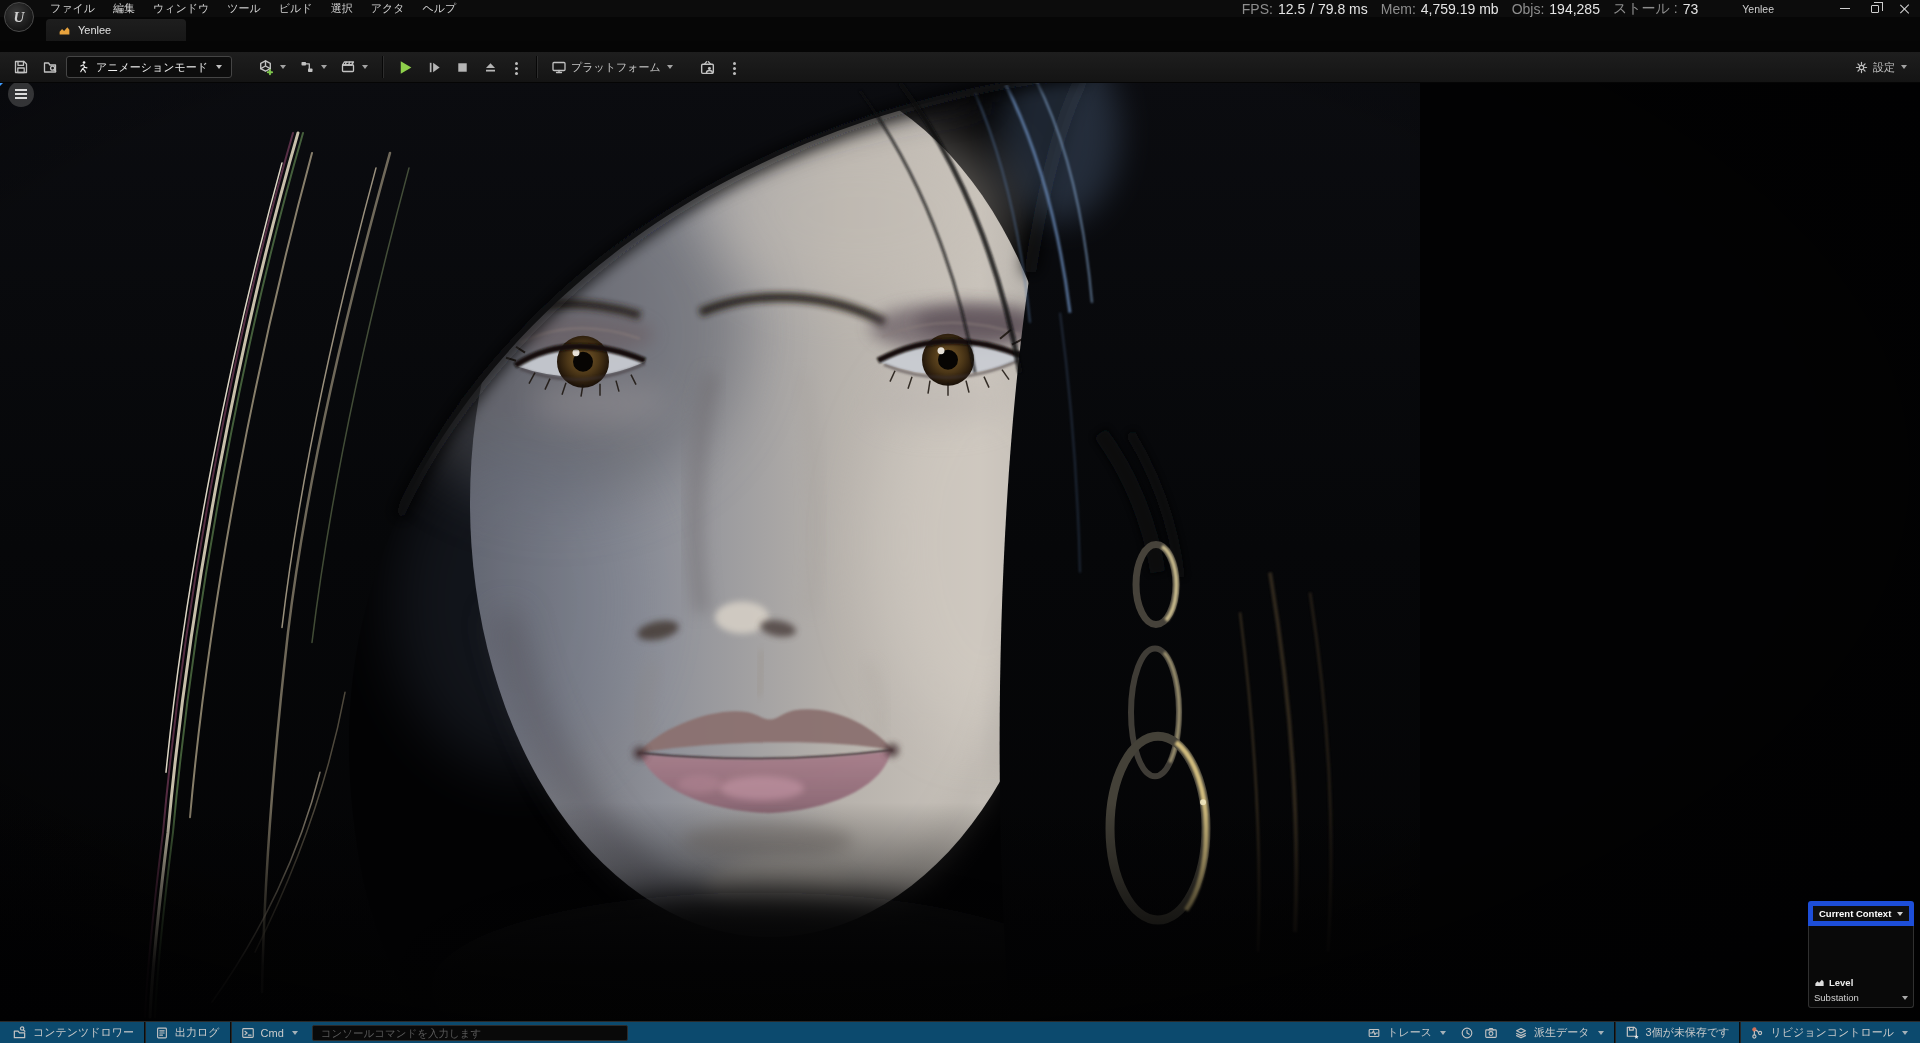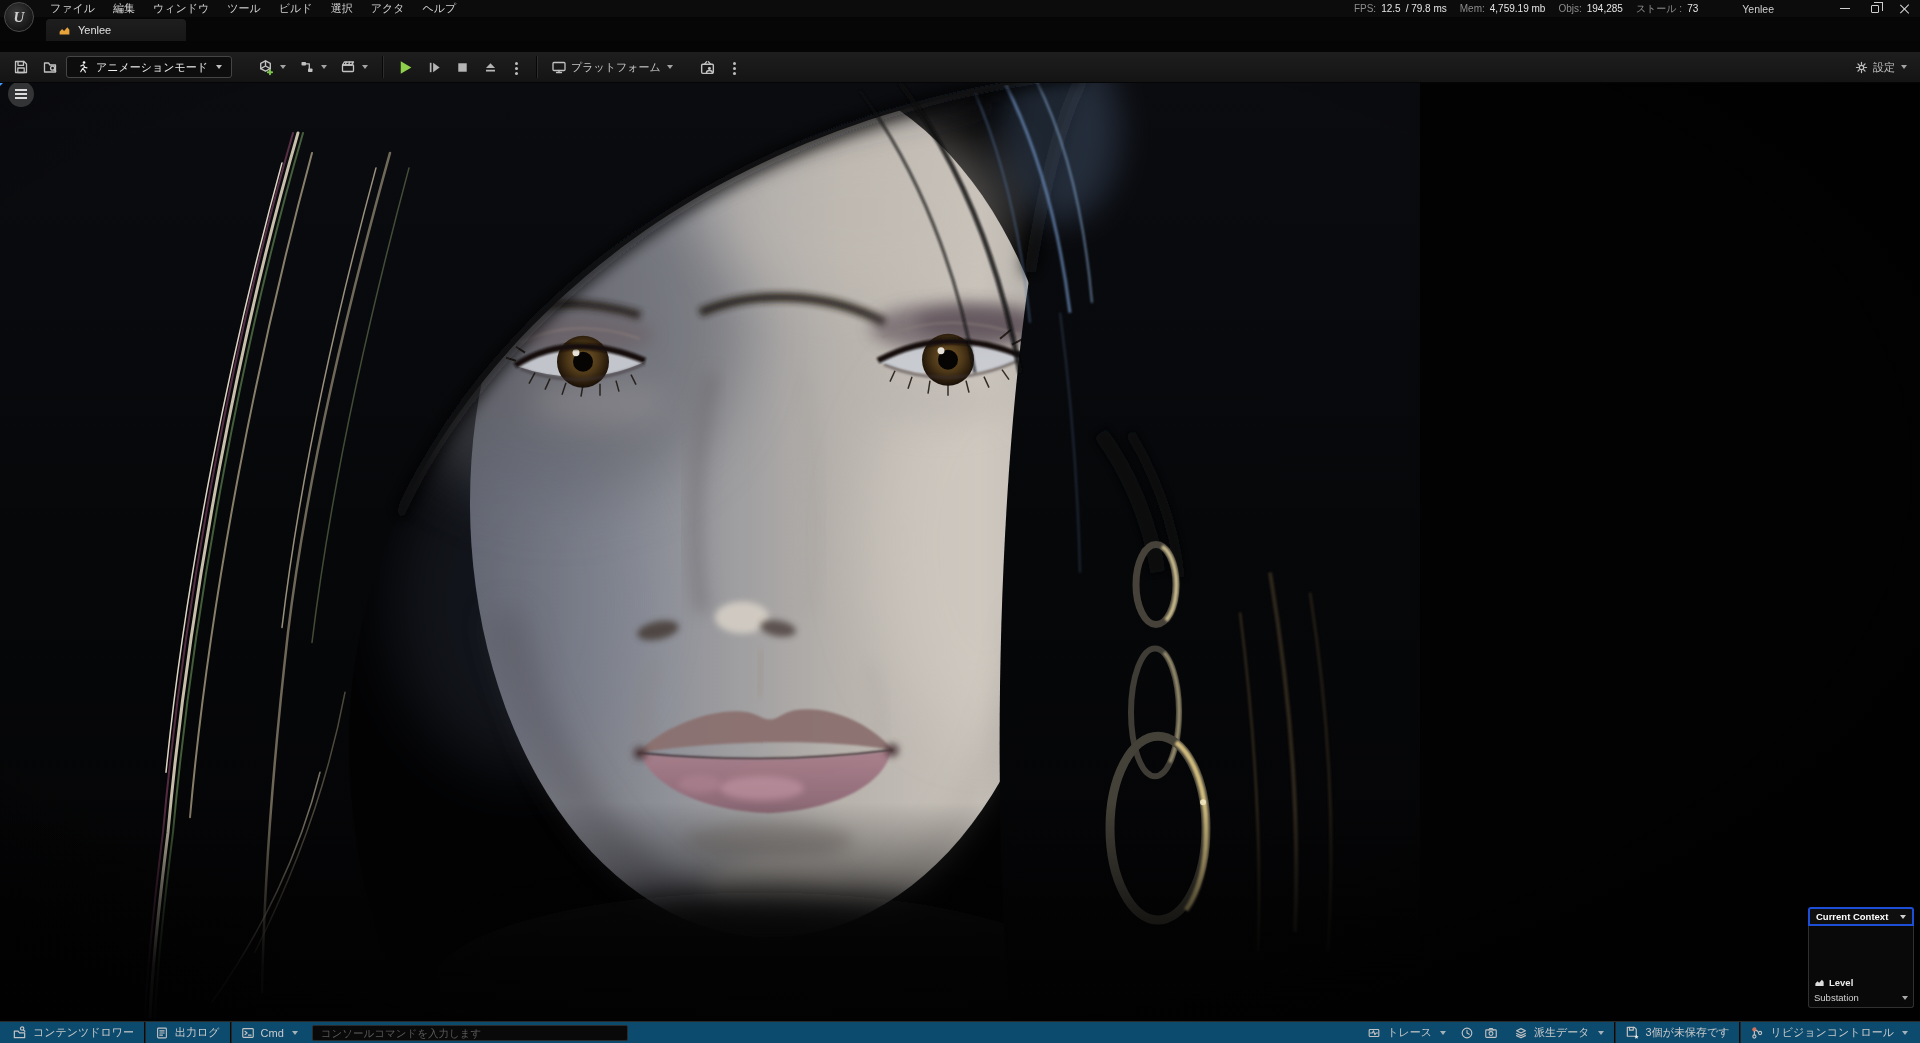--- a/index.html
+++ b/index.html
@@ -10,21 +10,21 @@
   
   #menubar { position:absolute; top:0; left:0; right:0; height:17px; background:#0c0c0c;
     display:flex; align-items:center; z-index:30; }
   #logo { position:absolute; left:4px; top:2px; width:30px; height:30px; border-radius:50%;
     background:radial-gradient(circle at 40% 35%, #3a3a3a, #161616 70%); border:1px solid #4a4a4a;
     z-index:40; display:flex; align-items:center; justify-content:center; color:#cfcfcf;
     font-family:"Liberation Serif",serif; font-style:italic; font-weight:bold; font-size:15px; }
   #menus { margin-left:42px; display:flex; gap:2px; }
   .menu-item { font-size:11px; color:#d2d2d2; padding:1px 8px; border-radius:2px; }
   #menubar-right { margin-left:auto; display:flex; align-items:center; height:100%; }
-  #stats { display:flex; gap:13px; align-items:center; font-size:10px; color:#8d8d8d; }
+  #stats { display:flex; gap:13px; align-items:center; font-size:14px; color:#8d8d8d; }
   .stat { display:flex; gap:5px; align-items:center; }
   .stat .val { color:#e4e4e4; }
   #win-title { font-size:10.5px; color:#cfcfcf; margin:0 56px 0 44px; }
   #winctrls { display:flex; height:17px; }
   .wbtn { width:30px; height:100%; display:flex; align-items:center; justify-content:center; color:#cfcfcf; }
   .glyph-min { width:10px; height:1.5px; background:#cfcfcf; }
   .glyph-max { width:8px; height:8px; border:1.2px solid #cfcfcf; border-radius:1px; position:relative; }
   .glyph-max:before { content:""; position:absolute; left:2px; top:-3.5px; width:8px; height:8px;
     border-top:1.2px solid #cfcfcf; border-right:1.2px solid #cfcfcf; }
   .glyph-close { position:relative; width:10px; height:10px; }
@@ -60,21 +60,21 @@
   #vp-corner { position:absolute; left:0; top:0; width:0; height:0;
     border-left:13px solid #3f9bff; border-bottom:13px solid transparent; z-index:12; }
   #vp-menu { position:absolute; left:8px; top:8px; width:26px; height:26px; border-radius:50%;
     background:rgba(105,105,105,.45); display:flex; flex-direction:column; gap:2.5px;
     align-items:center; justify-content:center; z-index:12; }
   #vp-menu i { display:block; width:12px; height:1.6px; background:#dcdcdc; }
 
   
   #ctx { position:absolute; right:6px; bottom:13px; width:106px; z-index:12; font-size:9.5px; }
   #ctx-head { display:flex; align-items:center; justify-content:space-between;
-    background:rgba(16,16,16,.92); border:2px solid #1d4ed8; border-radius:3px 3px 0 0;
+    background:rgba(16,16,16,.92); border:5px solid #1d4ed8; border-radius:3px 3px 0 0;
     padding:2px 6px; color:#fff; font-weight:bold; }
   #ctx-body { background:rgba(10,10,10,.88); border:1px solid #303030; border-top:none;
     border-radius:0 0 3px 3px; padding:3px 5px 4px; }
   .ctx-level { display:flex; align-items:center; gap:4px; color:#ececec; font-weight:bold;margin-top:48px; }
   .ctx-sub { display:flex; align-items:center; justify-content:space-between; gap:4px; color:#d2d2d2; margin-top:4px; }
 
   
   #statusbar { position:absolute; left:0; right:0; bottom:0; height:22px; background:#0c4a6e;
     border-top:1px solid #2a2a2a; display:flex; align-items:center; z-index:30;
     font-size:11px; color:#cbcbcb; padding:0 2px; }

